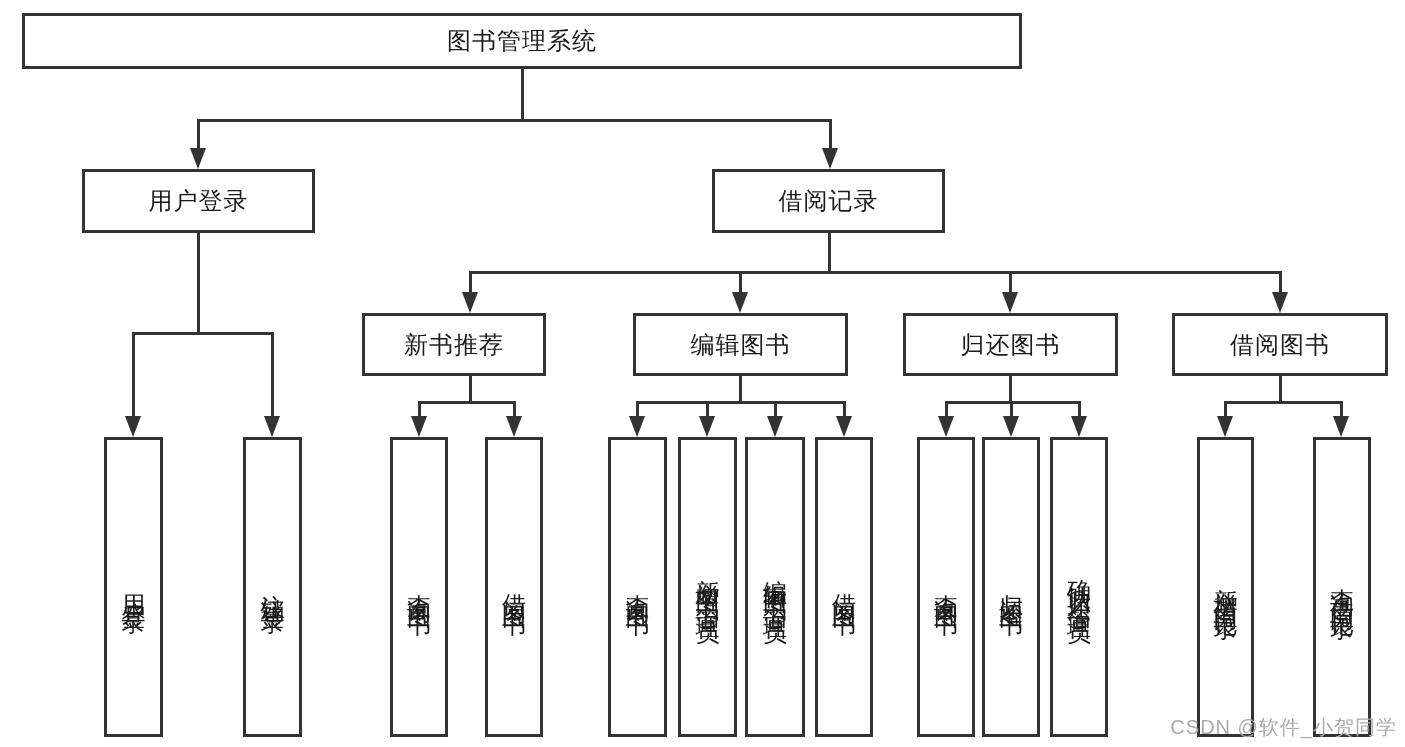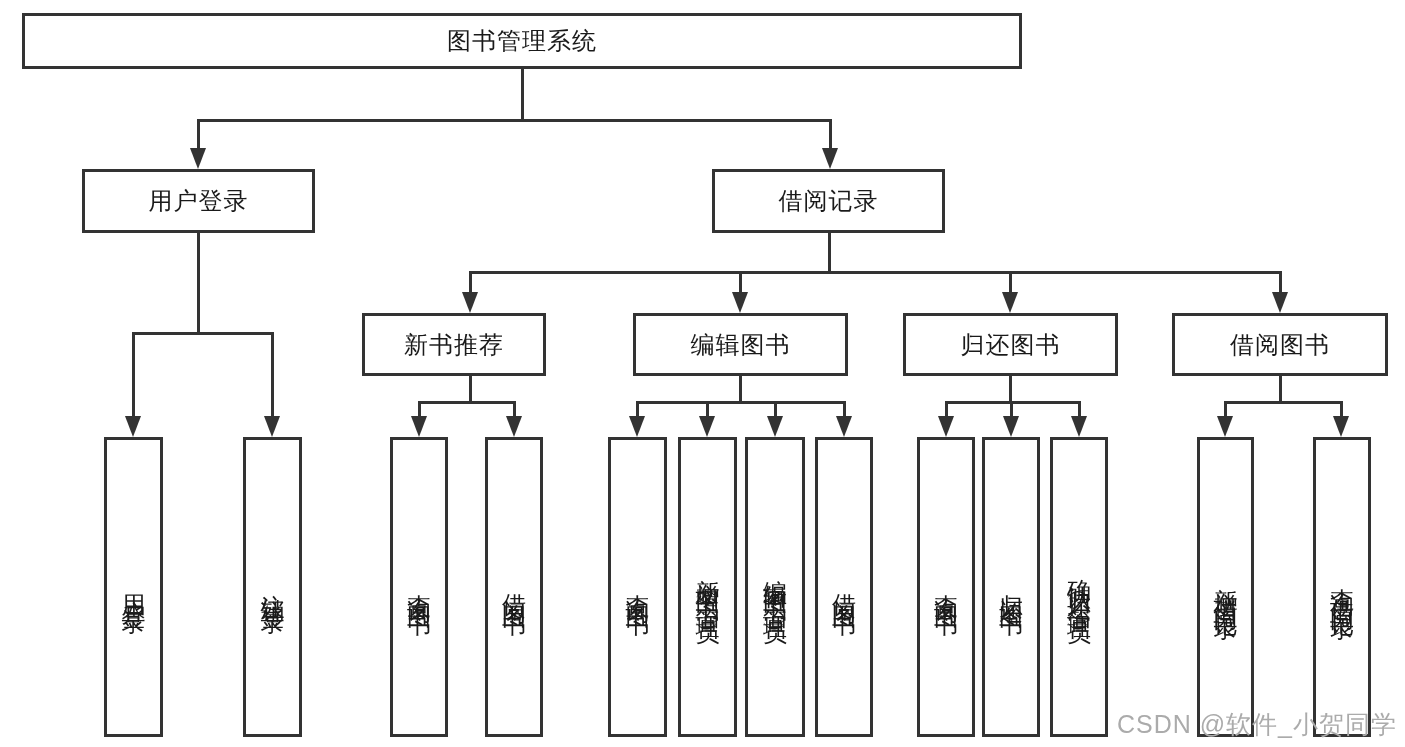--- a/index.html
+++ b/index.html
@@ -49,21 +49,21 @@
     height: 0;
     border-left: 8px solid transparent;
     border-right: 8px solid transparent;
     border-top: 21px solid var(--line, #333333);
     z-index: 3;
   }
   .watermark {
     position: absolute;
     right: 8px;
     bottom: 6px;
-    font-size: 25px;
+    font-size: 20px;
     letter-spacing: 1px;
     color: var(--wm, #ababab);
     z-index: 4;
     white-space: nowrap;
   }
 </style>
 </head>
 <body>
 
 <div id="diagram-canvas">

